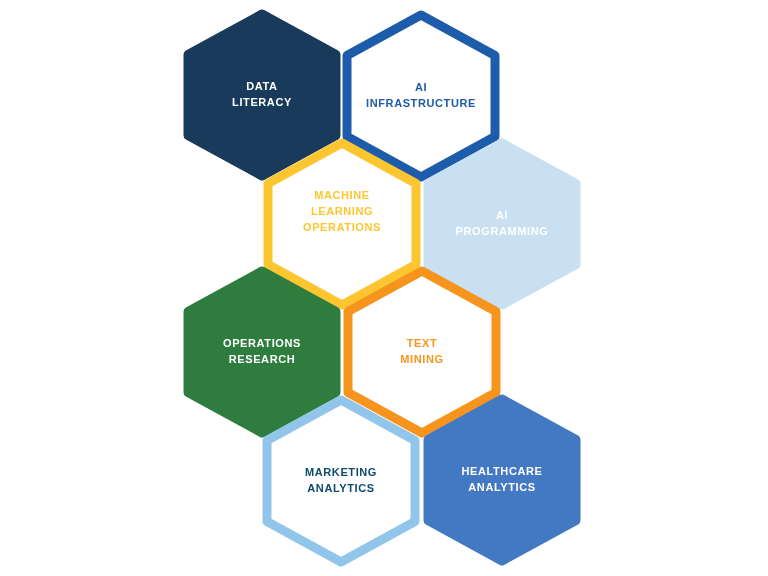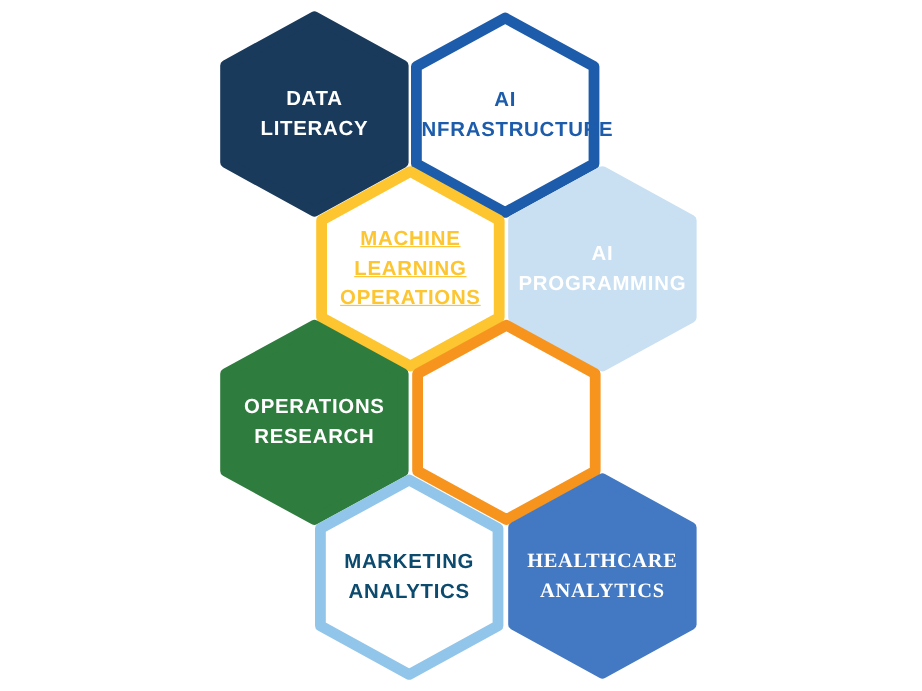--- a/index.html
+++ b/index.html
@@ -24,21 +24,21 @@
   }
   .hex-shape {
     stroke-width: 9;
     stroke-linejoin: round;
   }
   .hex-label {
     position: absolute;
     width: 150px;
     transform: translate(-50%, -50%);
     text-align: center;
-    font-size: 17px;
+    font-size: 11px;
     font-weight: bold;
     letter-spacing: 0.6px;
     line-height: 1.45;
     white-space: pre-line;
     text-transform: uppercase;
     user-select: none;
   }
 </style>
 </head>
 <body>
@@ -71,30 +71,32 @@
       <polygon class="hex-shape" points="0,-81 74,-40.5 74,40.5 0,81 -74,40.5 -74,-40.5" fill="#4379c3" style="stroke: rgb(67, 121, 195);"></polygon>
     </g>
   </svg>
 
   <div class="hex-label" style="left: 262px; top: 95px; color: rgb(255, 255, 255);">DATA
 LITERACY</div>
 
   <div class="hex-label" style="left: 421px; top: 96px; color: rgb(29, 92, 171);">AI
 INFRASTRUCTURE</div>
 
-  <div class="hex-label" style="left: 342px; top: 224px; color: rgb(253, 197, 48); text-decoration: underline;">MACHINE
+  <div class="hex-label" style="left: 342px; top: 212px; color: rgb(253, 197, 48);">MACHINE
 LEARNING
 OPERATIONS</div>
 
   <div class="hex-label" style="left: 502px; top: 224px; color: rgb(255, 255, 255);">AI
 PROGRAMMING</div>
 
   <div class="hex-label" style="left: 262px; top: 352px; color: rgb(255, 255, 255);">OPERATIONS
 RESEARCH</div>
 
+  <div class="hex-label" style="left: 422px; top: 352px; color: rgb(247, 148, 30);">TEXT
+MINING</div>
 
   <div class="hex-label" style="left: 341px; top: 481px; color: #0c4a6e;">MARKETING
 ANALYTICS</div>
 
-  <div class="hex-label" style="left: 502px; top: 480px; color: rgb(255, 255, 255); font-family: Liberation Serif, serif;">HEALTHCARE
+  <div class="hex-label" style="left: 502px; top: 480px; color: rgb(255, 255, 255);">HEALTHCARE
 ANALYTICS</div>
 
 </div>
 
 </body></html>

